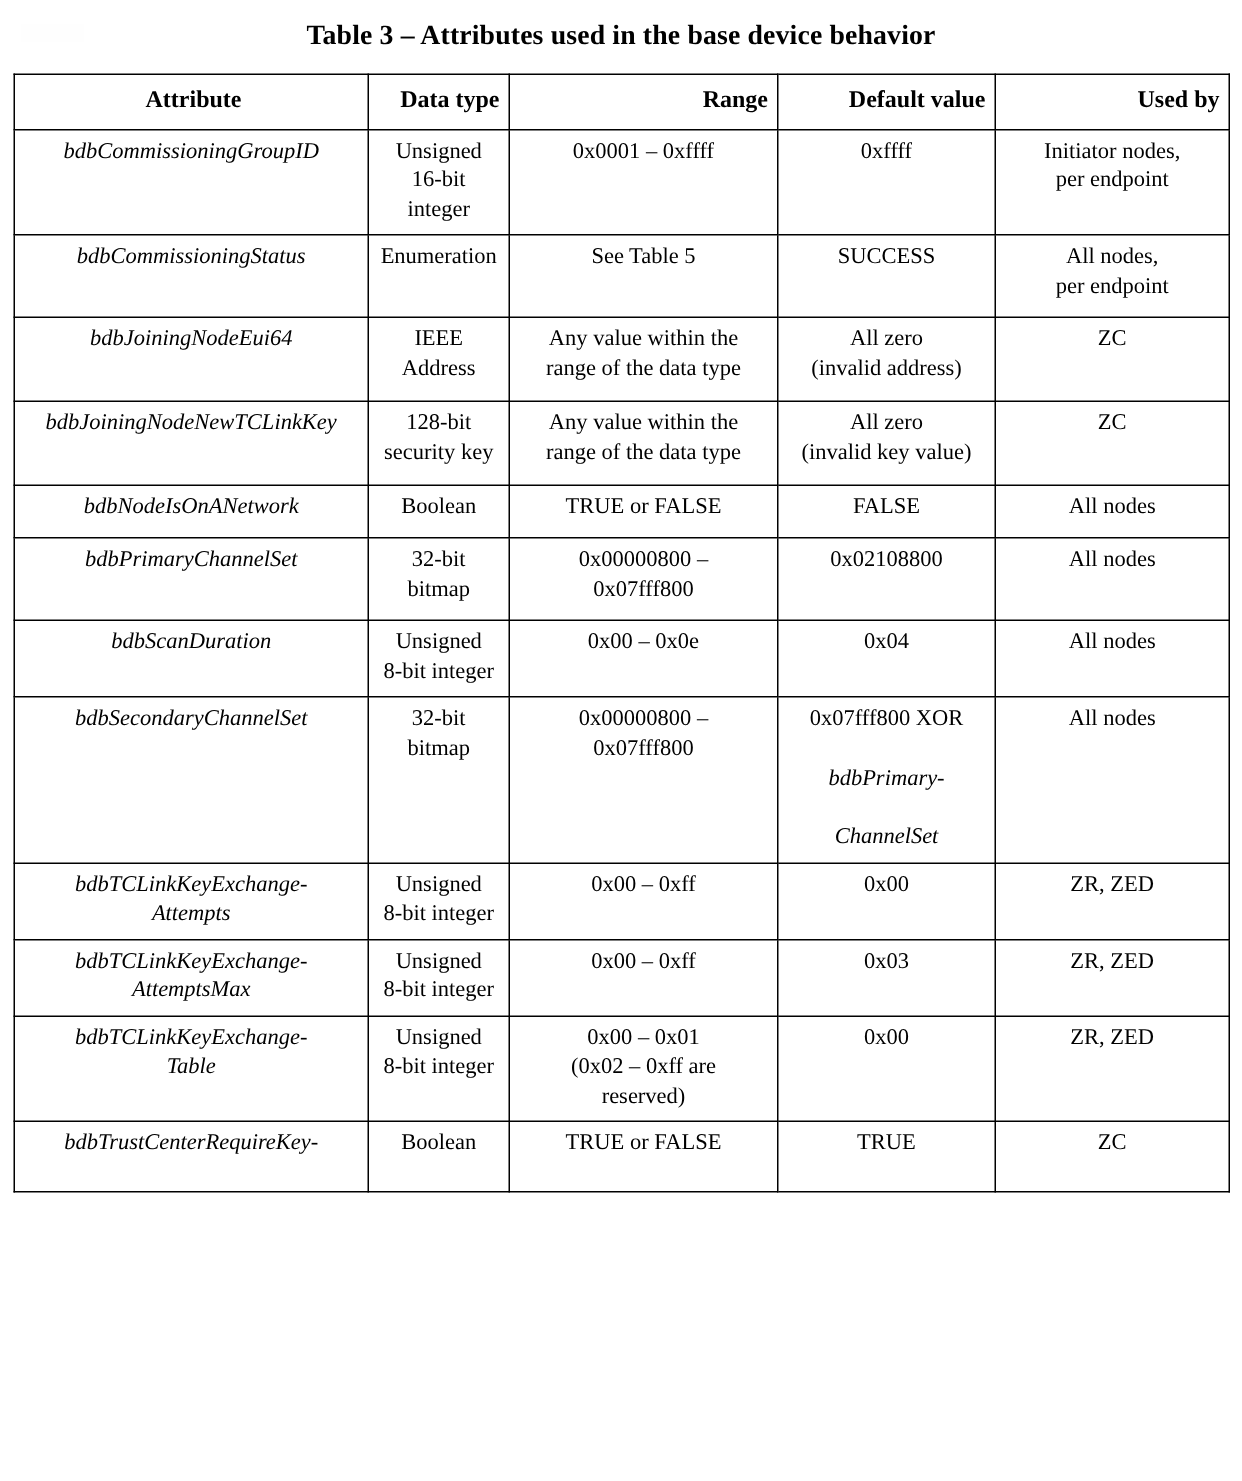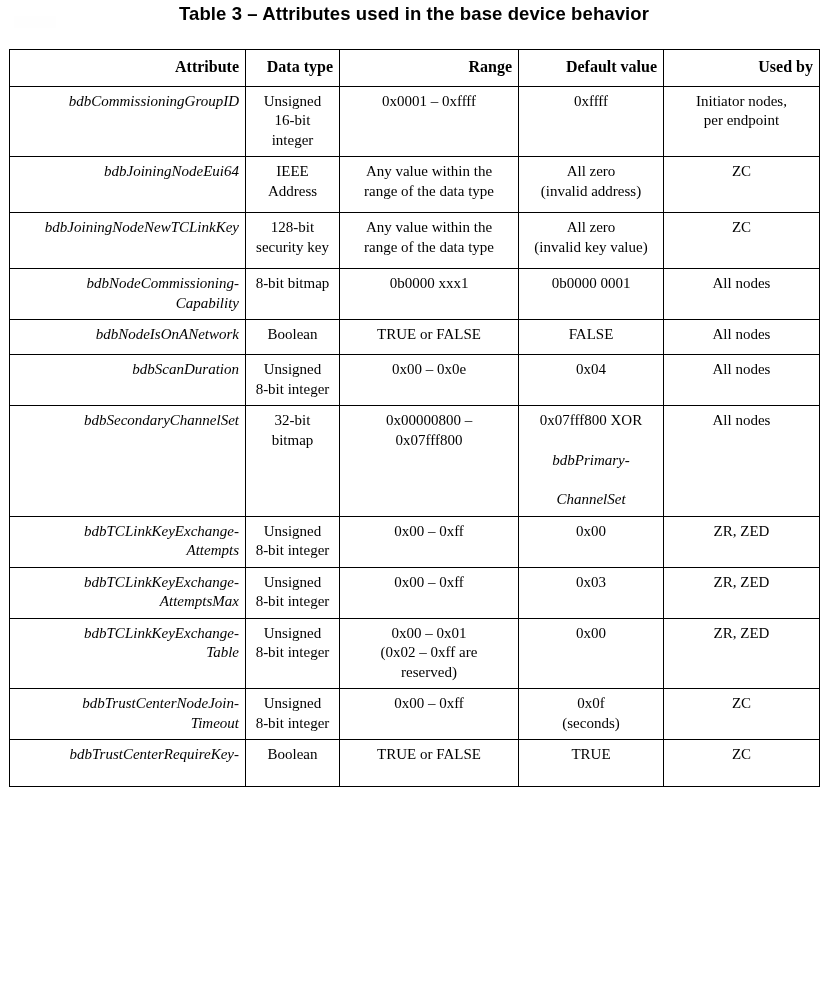--- a/index.html
+++ b/index.html
@@ -33,23 +33,23 @@
     height: 12px;
     background: #fdfdfd;
     opacity: 0.6;
     pointer-events: none;
   }
 
   #table-caption {
     text-align: center;
     font-size: 18.5px;
     font-weight: bold;
-    font-family: Liberation Sans, sans-serif;
+    font-family: Liberation Serif, serif;
     letter-spacing: 0.1px;
-    padding-top: 4px;
+    padding-top: 14px;
     padding-bottom: 0;
     line-height: 1.1;
   }
 
   #attributes-table-wrap {
     position: absolute;
     left: 9px;
     top: 49px;
     width: 810px;
   }
@@ -79,28 +79,28 @@
 
   table#attributes-table thead th {
     font-weight: bold;
     text-align: right;
     font-size: 16px;
     padding-top: 7px;
     padding-bottom: 8px;
     vertical-align: middle;
   }
   table#attributes-table thead th.th-attribute {
-    text-align: right;
+    text-align: center;
     padding-left: 9px;
   }
 
   
   td.cell-attribute {
     font-style: italic;
-    text-align: right;
+    text-align: center;
     padding-left: 9px;
     padding-right: 4px;
     word-break: break-word;
   }
   
   td.cell-datatype,
   td.cell-range,
   td.cell-default,
   td.cell-usedby {
     text-align: center;
@@ -157,20 +157,38 @@
               <span class="cell-line">0x0001 – 0xffff</span>
             </td>
             <td class="cell-default">
               <span class="cell-line">0xffff</span>
             </td>
             <td class="cell-usedby">
               <span class="cell-line">Initiator nodes,</span>
               <span class="cell-line">per endpoint</span>
             </td>
           </tr>
+          <tr style="height: 55px;">
+            <td class="cell-attribute">
+              <span class="cell-line">bdbCommissioningStatus</span>
+            </td>
+            <td class="cell-datatype">
+              <span class="cell-line">Enumeration</span>
+            </td>
+            <td class="cell-range">
+              <span class="cell-line">See Table 5</span>
+            </td>
+            <td class="cell-default">
+              <span class="cell-line">SUCCESS</span>
+            </td>
+            <td class="cell-usedby">
+              <span class="cell-line">All nodes,</span>
+              <span class="cell-line">per endpoint</span>
+            </td>
+          </tr>
           <tr style="height: 56px;">
             <td class="cell-attribute">
               <span class="cell-line">bdbJoiningNodeEui64</span>
             </td>
             <td class="cell-datatype">
               <span class="cell-line">IEEE</span>
               <span class="cell-line">Address</span>
             </td>
             <td class="cell-range">
               <span class="cell-line">Any value within the</span>
@@ -197,50 +215,51 @@
               <span class="cell-line">range of the data type</span>
             </td>
             <td class="cell-default">
               <span class="cell-line">All zero</span>
               <span class="cell-line">(invalid key value)</span>
             </td>
             <td class="cell-usedby">
               <span class="cell-line">ZC</span>
             </td>
           </tr>
-          <tr style="height: 47px;">
-            <td class="cell-attribute">
-              <span class="cell-line">bdbNodeCommissioning-</span>
-              <span class="cell-line">Capability</span>
-            </td>
-            <td class="cell-datatype">
-              <span class="cell-line">8-bit bitmap</span>
-            </td>
-            <td class="cell-range">
-              <span class="cell-line">0b0000 xxx1</span>
-            </td>
-            <td class="cell-default">
-              <span class="cell-line">0b0000 0001</span>
+          <tr style="height: 35px;">
+            <td class="cell-attribute">
+              <span class="cell-line">bdbNodeIsOnANetwork</span>
+            </td>
+            <td class="cell-datatype">
+              <span class="cell-line">Boolean</span>
+            </td>
+            <td class="cell-range">
+              <span class="cell-line">TRUE or FALSE</span>
+            </td>
+            <td class="cell-default">
+              <span class="cell-line">FALSE</span>
             </td>
             <td class="cell-usedby">
               <span class="cell-line">All nodes</span>
             </td>
           </tr>
-          <tr style="height: 35px;">
-            <td class="cell-attribute">
-              <span class="cell-line">bdbNodeIsOnANetwork</span>
-            </td>
-            <td class="cell-datatype">
-              <span class="cell-line">Boolean</span>
-            </td>
-            <td class="cell-range">
-              <span class="cell-line">TRUE or FALSE</span>
-            </td>
-            <td class="cell-default">
-              <span class="cell-line">FALSE</span>
+          <tr style="height: 55px;">
+            <td class="cell-attribute">
+              <span class="cell-line">bdbPrimaryChannelSet</span>
+            </td>
+            <td class="cell-datatype">
+              <span class="cell-line">32-bit</span>
+              <span class="cell-line">bitmap</span>
+            </td>
+            <td class="cell-range">
+              <span class="cell-line">0x00000800 –</span>
+              <span class="cell-line">0x07fff800</span>
+            </td>
+            <td class="cell-default">
+              <span class="cell-line">0x02108800</span>
             </td>
             <td class="cell-usedby">
               <span class="cell-line">All nodes</span>
             </td>
           </tr>
           <tr style="height: 45px; margin-left: 12px;">
             <td class="cell-attribute">
               <span class="cell-line">bdbScanDuration</span>
             </td>
             <td class="cell-datatype">
@@ -330,40 +349,20 @@
               <span class="cell-line">(0x02 – 0xff are</span>
               <span class="cell-line">reserved)</span>
             </td>
             <td class="cell-default">
               <span class="cell-line">0x00</span>
             </td>
             <td class="cell-usedby">
               <span class="cell-line">ZR, ZED</span>
             </td>
           </tr>
-          <tr style="height: 44px;">
-            <td class="cell-attribute">
-              <span class="cell-line">bdbTrustCenterNodeJoin-</span>
-              <span class="cell-line">Timeout</span>
-            </td>
-            <td class="cell-datatype">
-              <span class="cell-line">Unsigned</span>
-              <span class="cell-line">8-bit integer</span>
-            </td>
-            <td class="cell-range">
-              <span class="cell-line">0x00 – 0xff</span>
-            </td>
-            <td class="cell-default">
-              <span class="cell-line">0x0f</span>
-              <span class="cell-line">(seconds)</span>
-            </td>
-            <td class="cell-usedby">
-              <span class="cell-line">ZC</span>
-            </td>
-          </tr>
           <tr style="height: 47px;">
             <td class="cell-attribute">
               <span class="cell-line">bdbTrustCenterRequireKey-</span>
             </td>
             <td class="cell-datatype">
               <span class="cell-line">Boolean</span>
             </td>
             <td class="cell-range">
               <span class="cell-line">TRUE or FALSE</span>
             </td>

